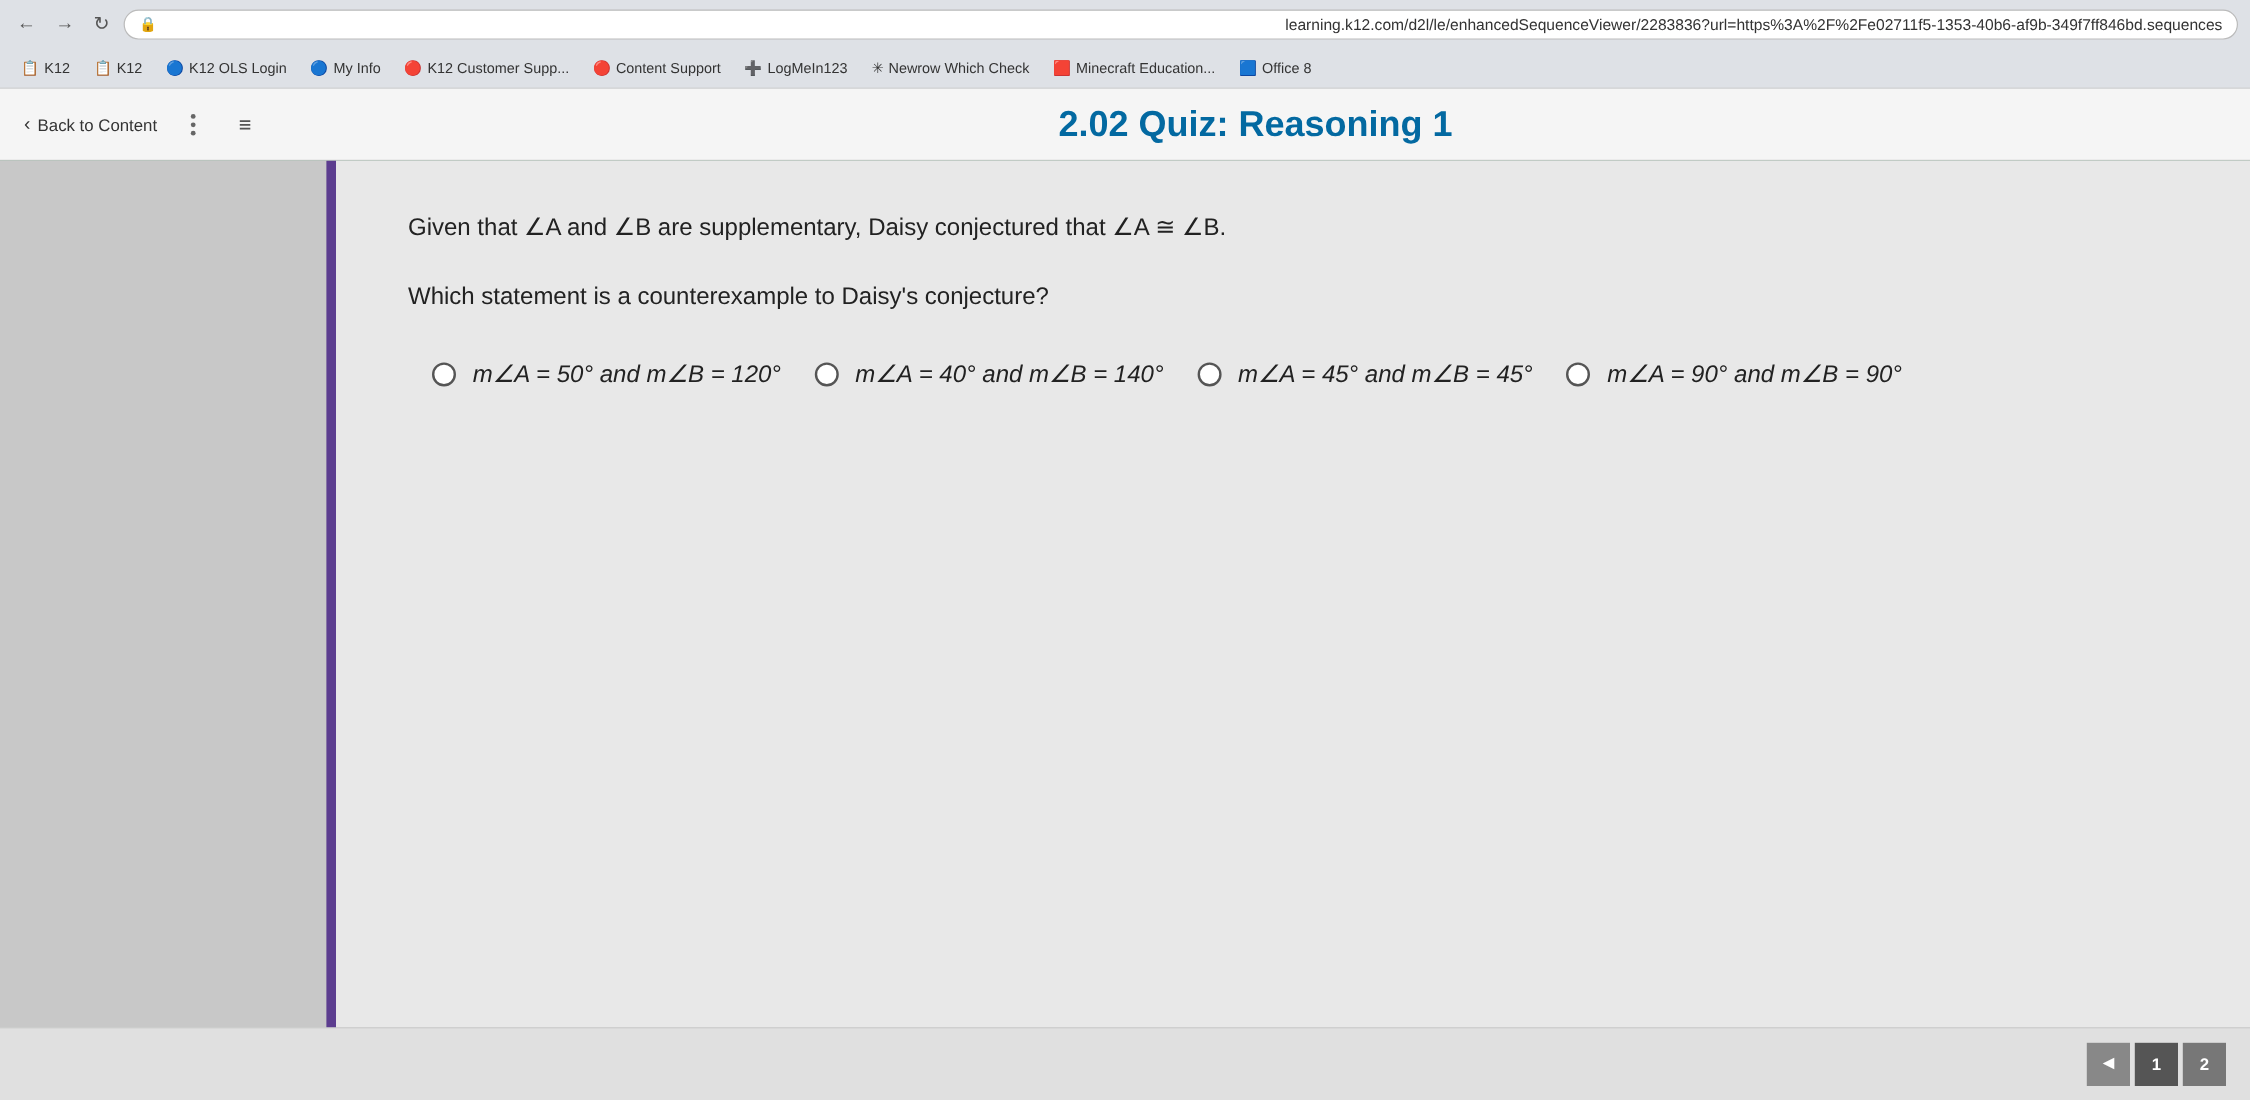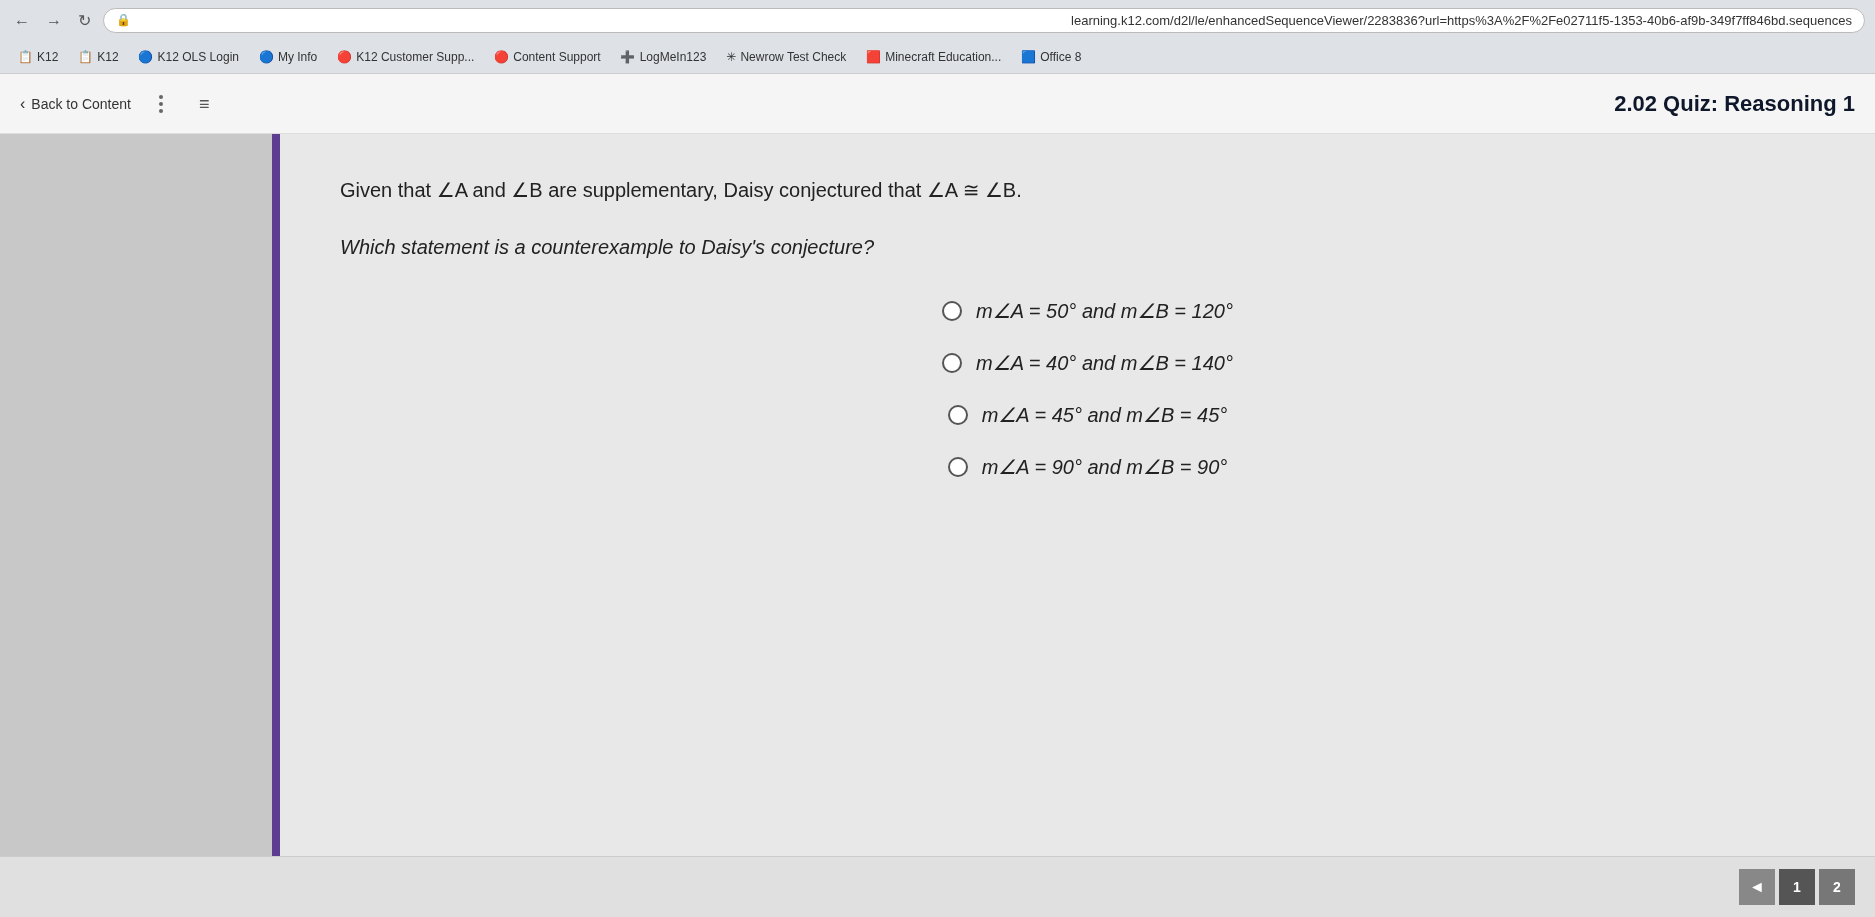--- a/index.html
+++ b/index.html
@@ -116,24 +116,24 @@
       background: none;
       border: none;
       cursor: pointer;
       font-size: 18px;
       color: #555;
       padding: 4px 8px;
       line-height: 1;
     }
     .quiz-title {
       flex: 1;
-      text-align: right;
-      font-size: 22px;
+      text-align: center;
+      font-size: 30px;
       font-weight: 600;
-      color: #0f172a;
+      color: #0369a1;
     }
 
     
     .quiz-area {
       flex: 1;
       background: #14532d;
       display: flex;
       padding: 0;
     }
     .left-sidebar-strip {
@@ -161,29 +161,26 @@
       font-size: 20px;
       color: #222;
       line-height: 1.6;
       margin-bottom: 30px;
     }
 
     .which-statement {
       font-size: 20px;
       color: #222;
       margin-bottom: 40px;
-      font-style: italic;
     }
 
     .answer-choices {
       display: flex;
-      flex-direction: column;
       gap: 28px;
       padding-left: 20px;
-      align-items: center;
     }
 
     .answer-choice {
       display: flex;
       align-items: center;
       gap: 14px;
       cursor: pointer;
     }
     .radio-circle {
       width: 20px;
@@ -265,21 +262,21 @@
     <div class="bookmark-item">
       <span class="bookmark-icon">🔴</span>
       <span>Content Support</span>
     </div>
     <div class="bookmark-item">
       <span class="bookmark-icon">➕</span>
       <span>LogMeIn123</span>
     </div>
     <div class="bookmark-item">
       <span class="bookmark-icon">✳</span>
-      <span>Newrow Test Check</span>
+      <span>Newrow Which Check</span>
     </div>
     <div class="bookmark-item">
       <span class="bookmark-icon">🟥</span>
       <span>Minecraft Education...</span>
     </div>
     <div class="bookmark-item">
       <span class="bookmark-icon">🟦</span>
       <span>Office 8</span>
     </div>
   </div>

